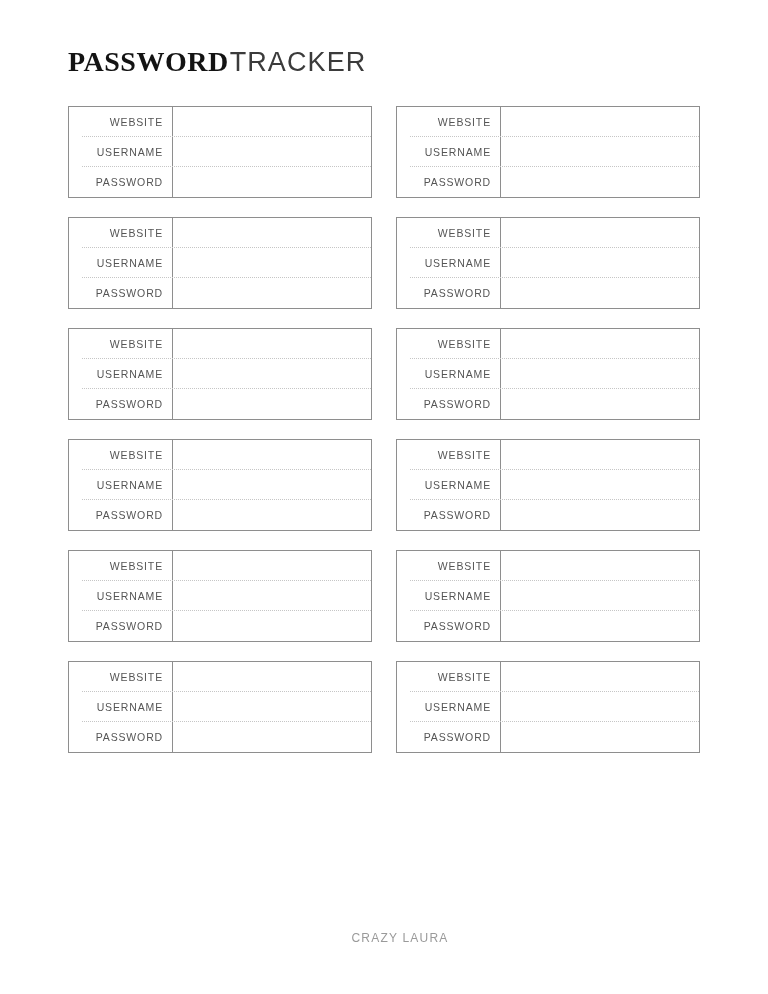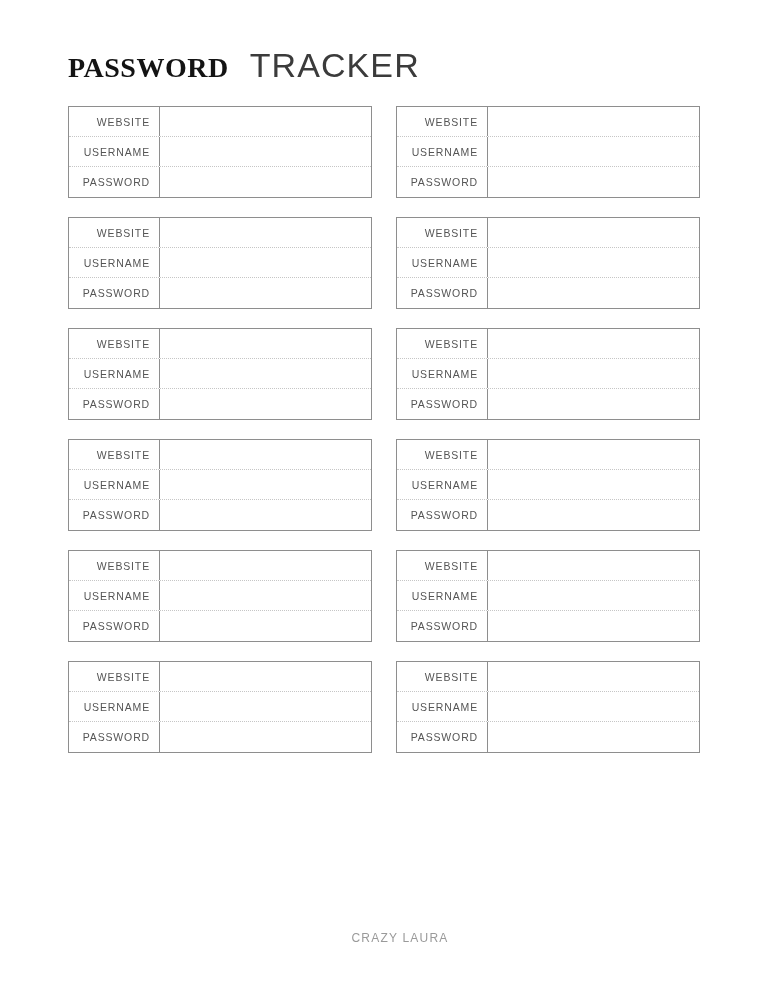--- a/index.html
+++ b/index.html
@@ -35,43 +35,44 @@
   .title-bold {
     font-family: "Liberation Serif", serif;
     font-weight: bold;
     font-size: 28px;
     color: #131313;
     letter-spacing: 0.5px;
   }
   .title-light {
     font-family: "Liberation Sans", sans-serif;
     font-weight: 300;
-    font-size: 34px;
+    font-size: 27px;
     color: #3b3b3b;
     letter-spacing: 1.1px;
-    margin-left: 21px;
+    margin-left: 1px;
   }
 
   
   .grid {
     position: absolute;
     left: 68px;
     top: 106px;
     width: 632px;
   }
   .row {
     display: flex;
     justify-content: space-between;
     margin-bottom: 19px;
   }
   .card {
     width: 304px;
     border: 1px solid #8e8e8e;
     box-sizing: border-box;
     background: #fff;
+    padding-left: 13px;
   }
   .card-row {
     display: flex;
     height: 30px;
     align-items: center;
     border-bottom: 1px dotted #c6c6c6;
     box-sizing: border-box;
   }
   .card-row:last-child {
     border-bottom: none;

